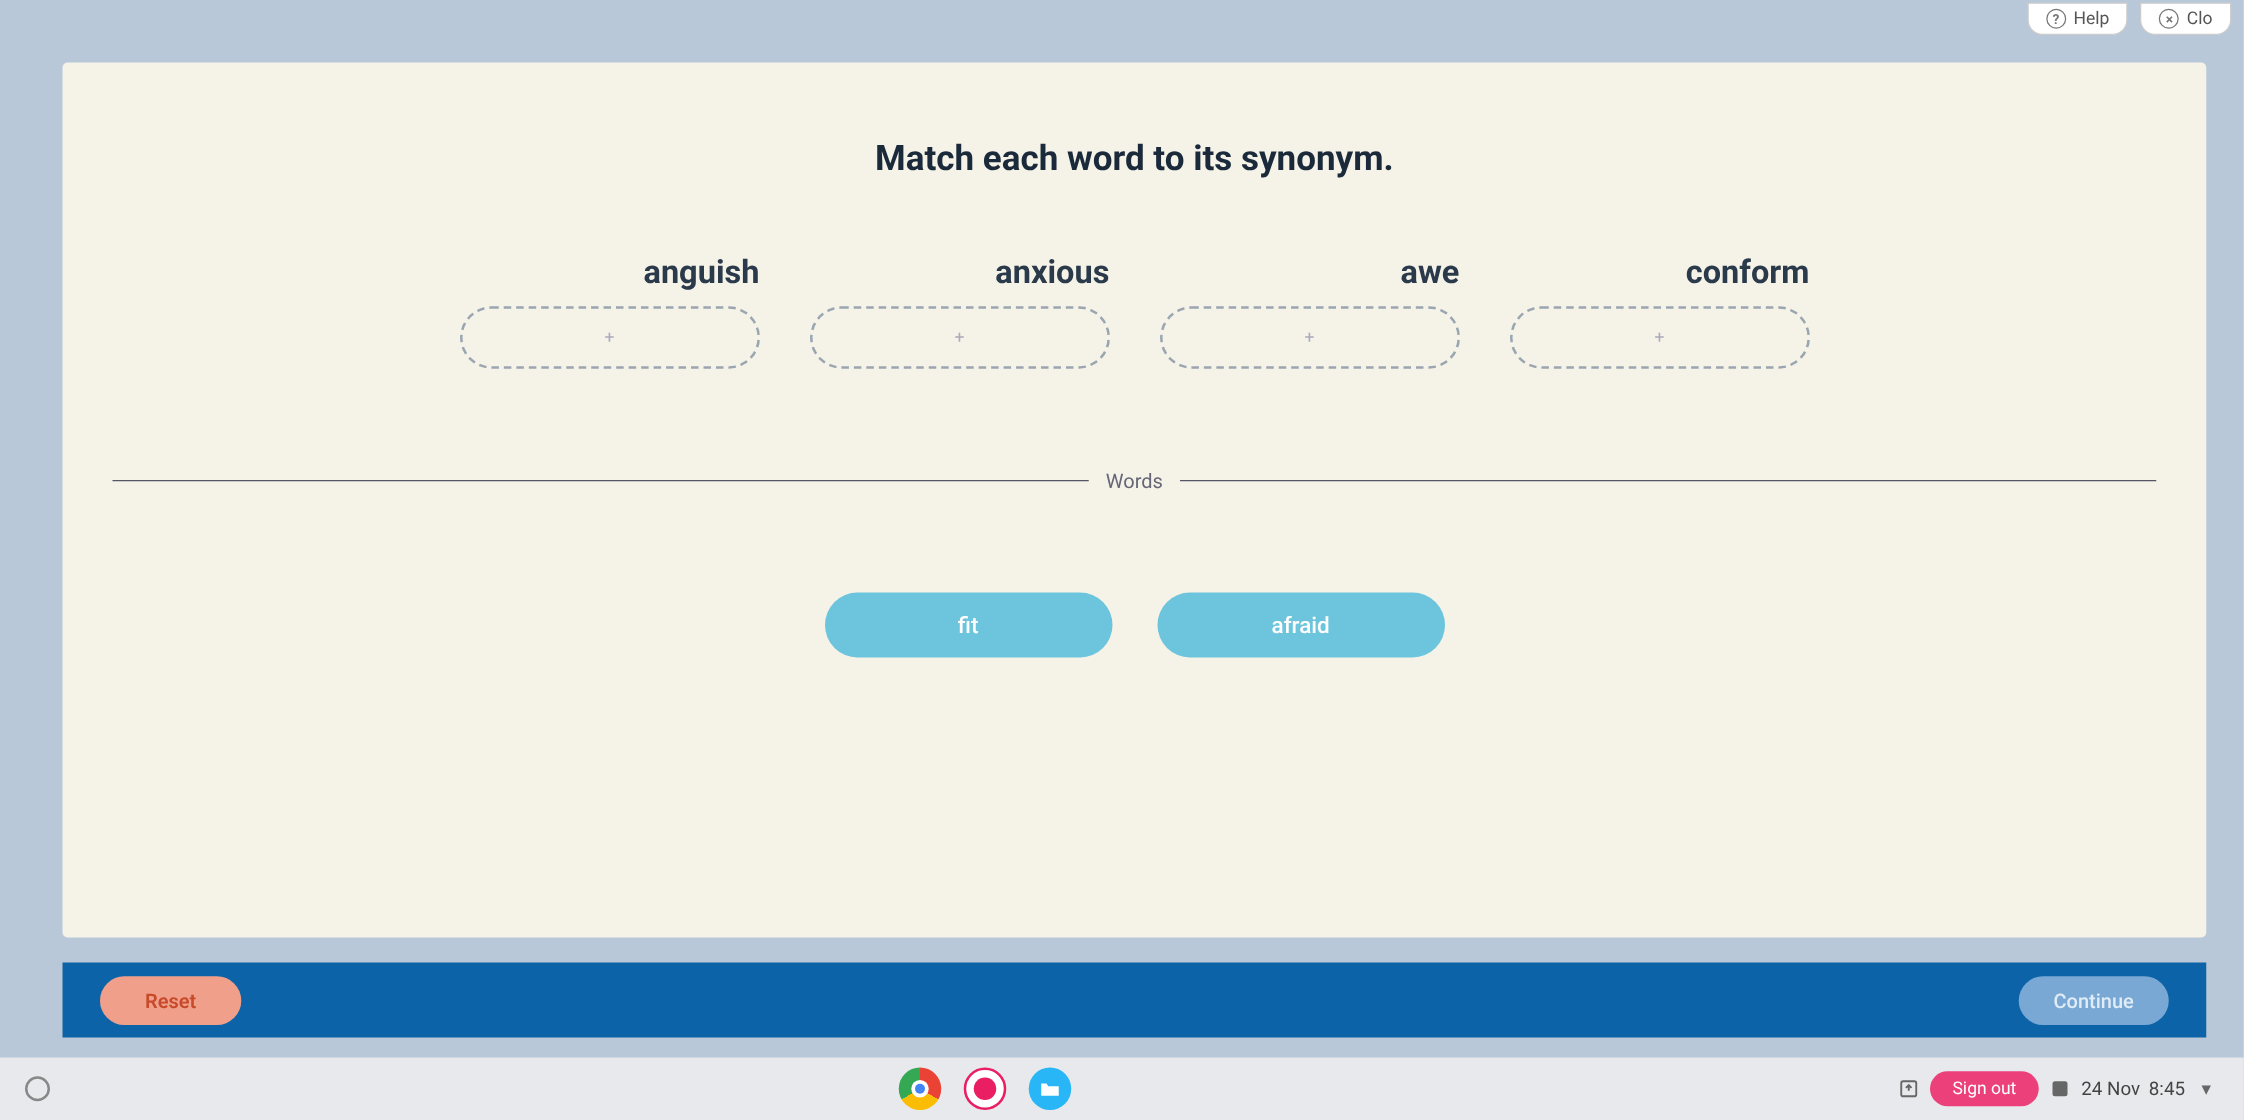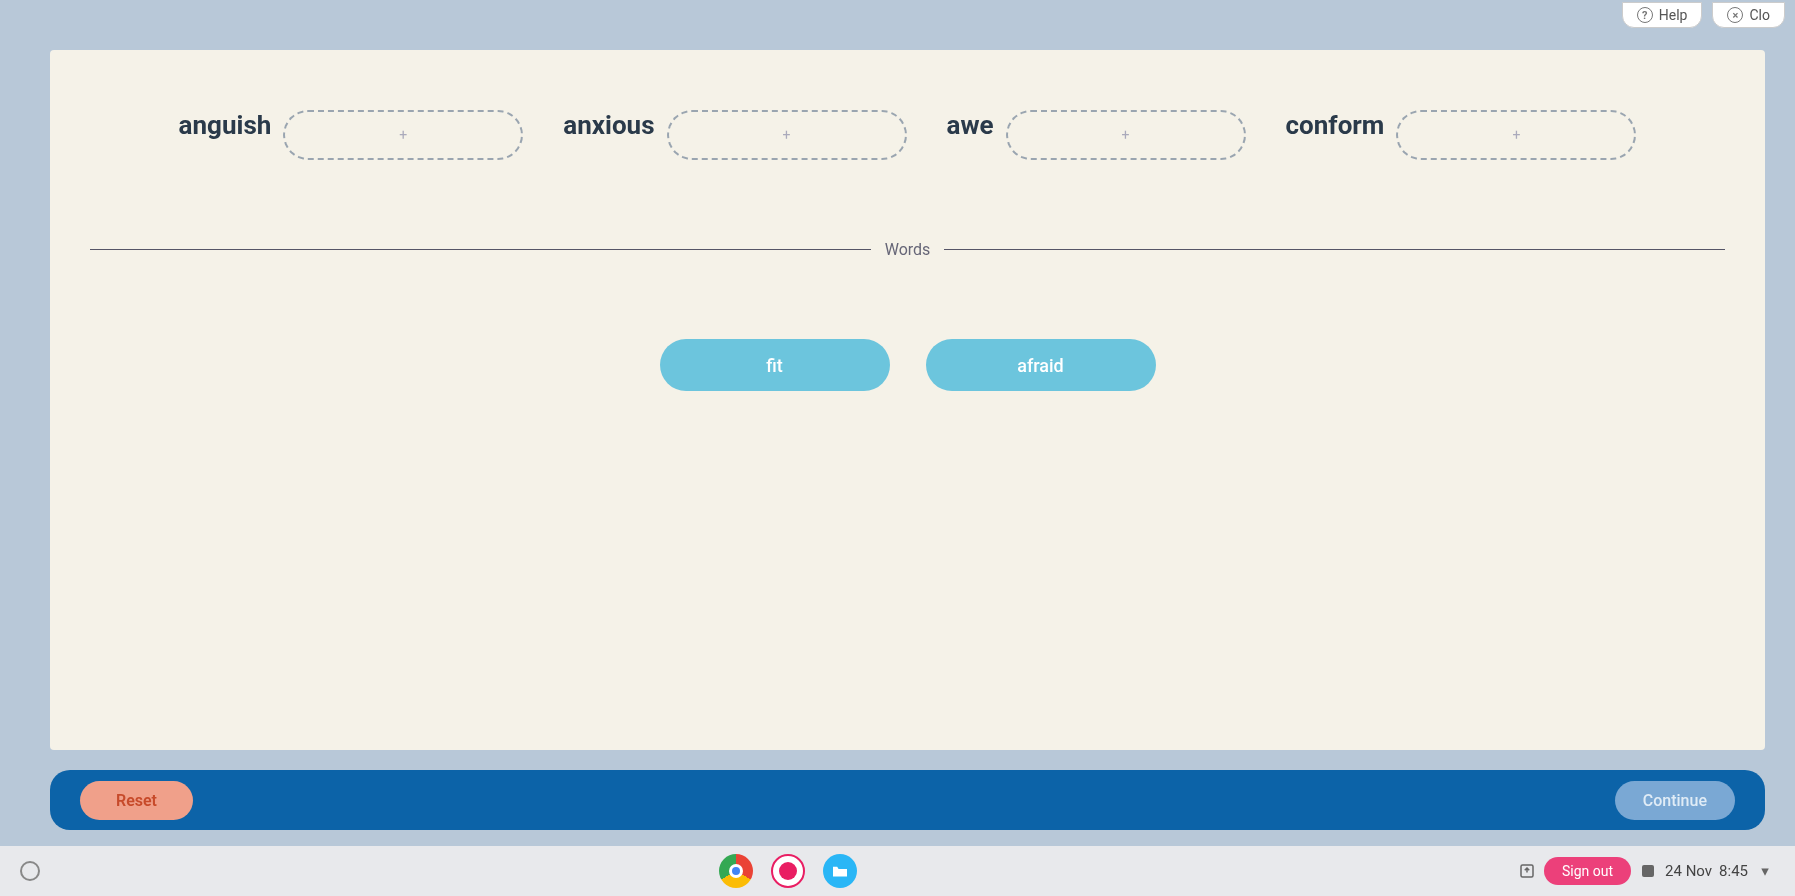--- a/index.html
+++ b/index.html
@@ -67,22 +67,22 @@
       margin-bottom: 60px;
     }
     .targets-row {
       display: flex;
       justify-content: center;
       gap: 40px;
       margin-bottom: 80px;
     }
     .target-group {
       display: flex;
-      flex-direction: row;
-      align-items: flex-start;
+      flex-direction: column;
+      align-items: flex-end;
       gap: 12px;
     }
     .target-label {
       font-size: 26px;
       font-weight: 700;
       color: #2a3a4a;
     }
     .drop-zone {
       width: 240px;
       height: 50px;
@@ -132,21 +132,20 @@
       position: absolute;
       left: 50px;
       right: 30px;
       top: 770px;
       height: 60px;
       background: #0c63a8;
       display: flex;
       align-items: center;
       justify-content: space-between;
       padding: 0 30px;
-      border-radius: 20px;
     }
     .reset-btn {
       background: #f0a08a;
       color: #c74a2a;
       border: none;
       border-radius: 22px;
       padding: 10px 36px;
       font-size: 16px;
       font-weight: 600;
       cursor: pointer;
@@ -256,20 +255,21 @@
     <span class="top-btn-icon">?</span>
     <span>Help</span>
   </div>
   <div class="top-btn">
     <span class="top-btn-icon">×</span>
     <span>Clo</span>
   </div>
 </div>
 
 <div class="main-panel">
+  <h1 class="instruction">Match each word to its synonym.</h1>
 
   <div class="targets-row">
     <div class="target-group">
       <div class="target-label">anguish</div>
       <div class="drop-zone">
           <span>+</span>
         </div>
     </div>
     <div class="target-group">
       <div class="target-label">anxious</div>

